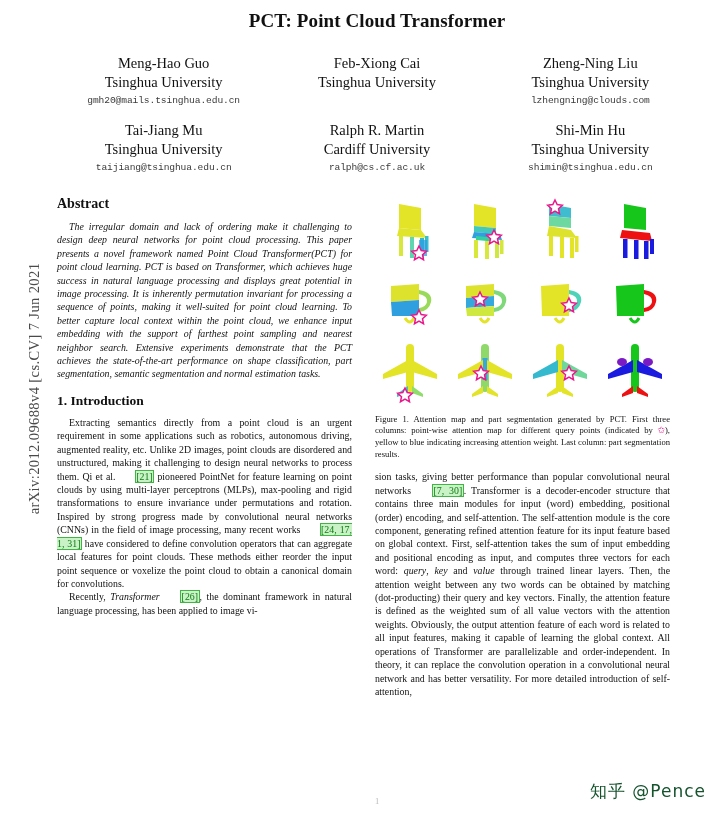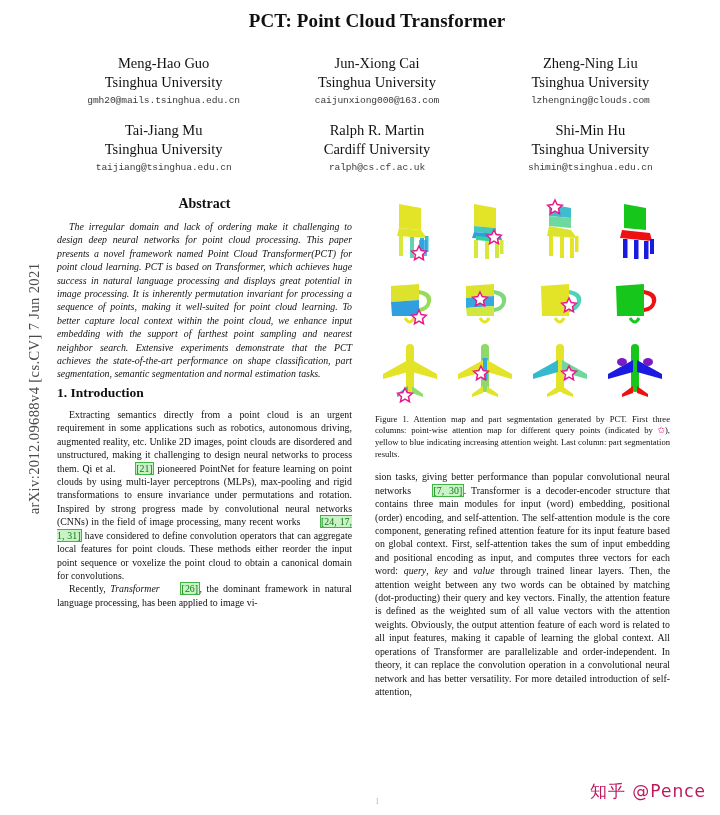--- a/index.html
+++ b/index.html
@@ -74,24 +74,23 @@
     top: 196px; left: 0;
     width: 640px;
     display: flex;
     gap: 23px;
   }
   .column { width: 295px; }
 
   h2.section-head {
     font-size: 13.5px;
     font-weight: bold;
-    margin: 4px 0 7px 0;
+    margin: 12px 0 7px 0;
   }
   .abstract-head {
-    text-align: center;
     font-size: 14px;
     font-weight: bold;
     margin: 0 0 8px 0;
   }
   p.body-text {
     margin: 0;
     font-size: 9.85px;
     line-height: 1.365;
     text-align: justify;
     text-indent: 12px;
@@ -155,21 +154,21 @@
     color: #b9b9b9;
   }
 
   
   #watermark {
     position: absolute;
     right: 14px;
     bottom: 12px;
     font-family: "DejaVu Sans", sans-serif;
     font-size: 17px;
-    color: #be185d;
+    color: #14532d;
     letter-spacing: 1px;
     pointer-events: none;
     white-space: nowrap;
   }
 </style>
 </head>
 <body>
 
 <div id="arxiv-stamp">arXiv:2012.09688v4  [cs.CV]  7 Jun 2021</div>
 
@@ -177,23 +176,22 @@
 
   <div id="paper-title">PCT: Point Cloud Transformer</div>
 
   <div class="author-row first">
     <div class="author-block">
       <div class="author-name">Meng-Hao Guo</div>
       <div class="author-affil">Tsinghua University</div>
       <div class="author-email">gmh20@mails.tsinghua.edu.cn</div>
     </div>
     <div class="author-block">
-      <div class="author-name">Jun-Xiong Cai</div>
-      <div class="author-affil">Tsinghua University</div>
-      <div class="author-email">caijunxiong000@163.com</div>
+      <div class="author-name">Feb-Xiong Cai</div>
+      <div class="author-affil">Tsinghua University</div>
     </div>
     <div class="author-block">
       <div class="author-name">Zheng-Ning Liu</div>
       <div class="author-affil">Tsinghua University</div>
       <div class="author-email">lzhengning@clouds.com</div>
     </div>
   </div>
 
   <div class="author-row second">
     <div class="author-block">

